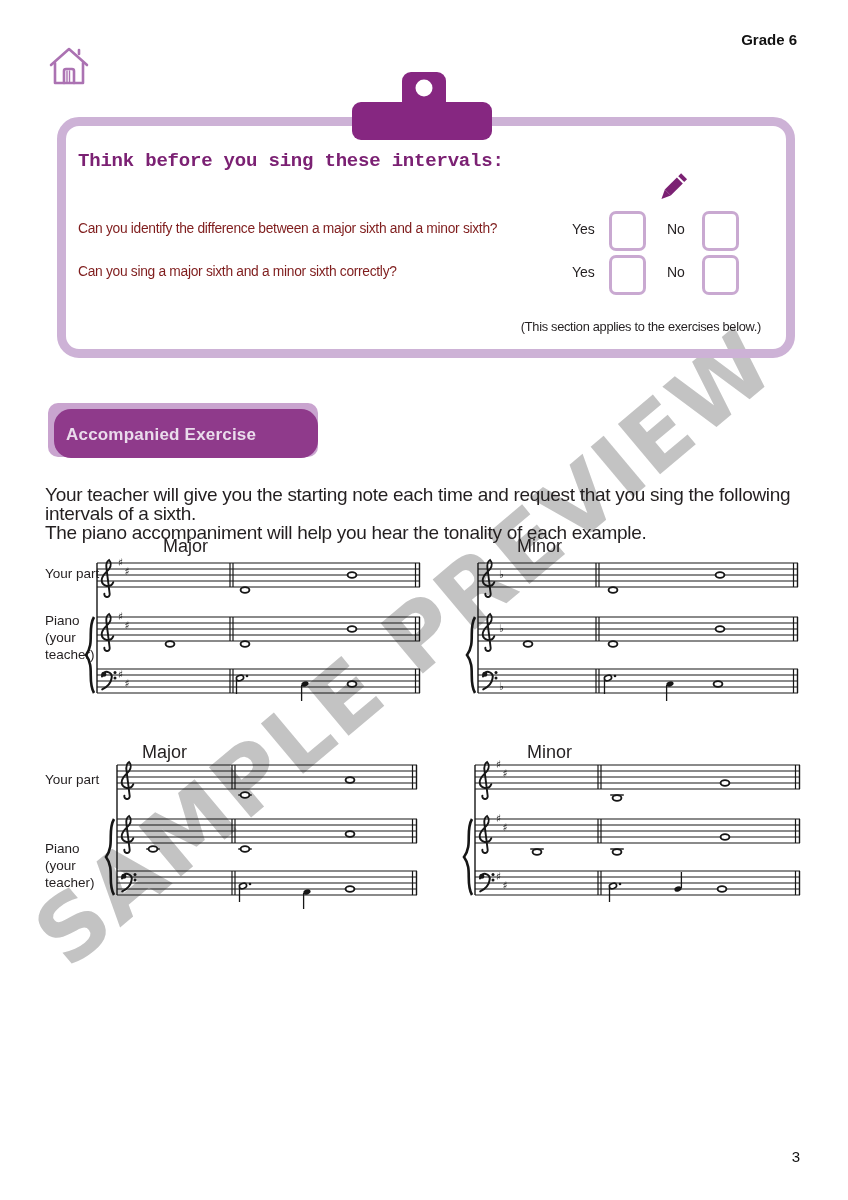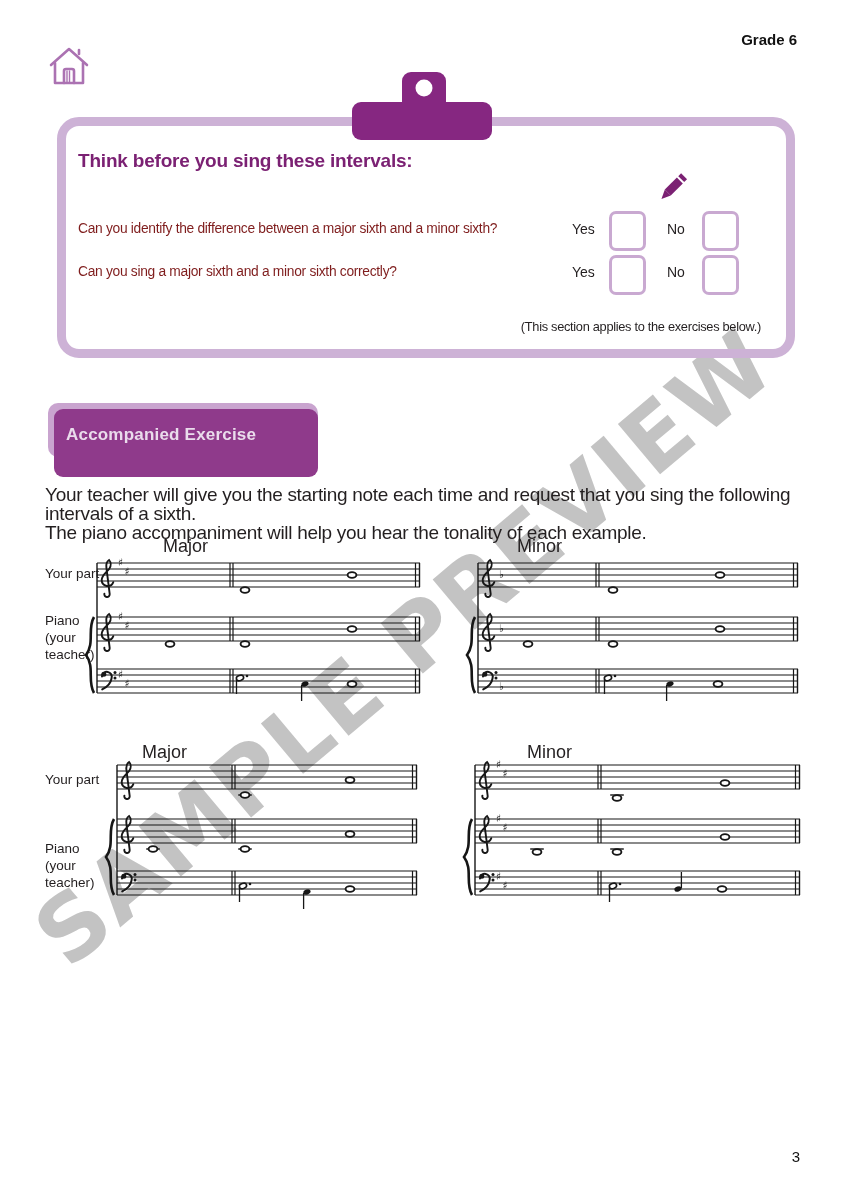--- a/index.html
+++ b/index.html
@@ -6,27 +6,27 @@
   .page{position:relative;width:848px;height:1200px;background:#ffffff;overflow:hidden;
         font-family:"Liberation Sans",sans-serif;color:#231f20;}
   .abs{position:absolute;}
   .watermark{position:absolute;left:404px;top:648px;transform:translate(-50%,-50%) rotate(-40deg);
         font-size:90px;font-weight:bold;letter-spacing:2px;color:#b9b9b9;opacity:.85;
         white-space:nowrap;z-index:1;pointer-events:none;font-family:"DejaVu Sans","Liberation Sans",sans-serif;}
   .z2{z-index:2;}
   .grade{top:31px;right:51px;font-size:15px;font-weight:bold;color:#111;}
   .pagenum{top:1148px;right:48px;font-size:15px;color:#111;}
   .panel{left:57px;top:117px;width:720px;height:223px;border:9px solid #cdb2d6;border-radius:22px;background:transparent;}
-  .panel-title{left:78px;top:150px;font-size:19px;font-weight:bold;color:#7b2173;letter-spacing:-.2px;}
+  .panel-title{left:78px;top:150px;font-size:19px;font-weight:bold;color:#7b2173;letter-spacing:-.2px;font-family:Liberation Mono, monospace;}
   .qtext{font-size:13.8px;letter-spacing:-.3px;color:#7f1d1d;}
   .yn{font-size:14px;color:#231f20;}
   .chk{width:31px;height:34px;border:3.5px solid #c9a9d1;border-radius:7px;background:#fff;}
   .footnote{right:87px;top:319px;font-size:12.8px;letter-spacing:-.3px;color:#231f20;}
   .banner-shadow{left:48px;top:403px;width:270px;height:54px;background:#c9a4cf;border-radius:10px;}
-  .banner{left:54px;top:409px;width:264px;height:68px;background:#8f3a8b;border-radius:9px;}
+  .banner{left:54px;top:409px;width:264px;height:49px;background:#8f3a8b;border-radius:17px;}
   .banner span{display:block;padding-left:12px;line-height:52px;font-size:17px;font-weight:bold;
         color:#eadcec;letter-spacing:.2px;}
   .bodytext{font-size:19px;letter-spacing:-.3px;line-height:19px;color:#231f20;}
   .bodytext span{display:block;}
   .tonality{font-size:18px;color:#231f20;}
   .partlabel{font-size:13.5px;line-height:17px;color:#231f20;}
   .sys svg{display:block;}
 </style>
 </head>
 <body>

